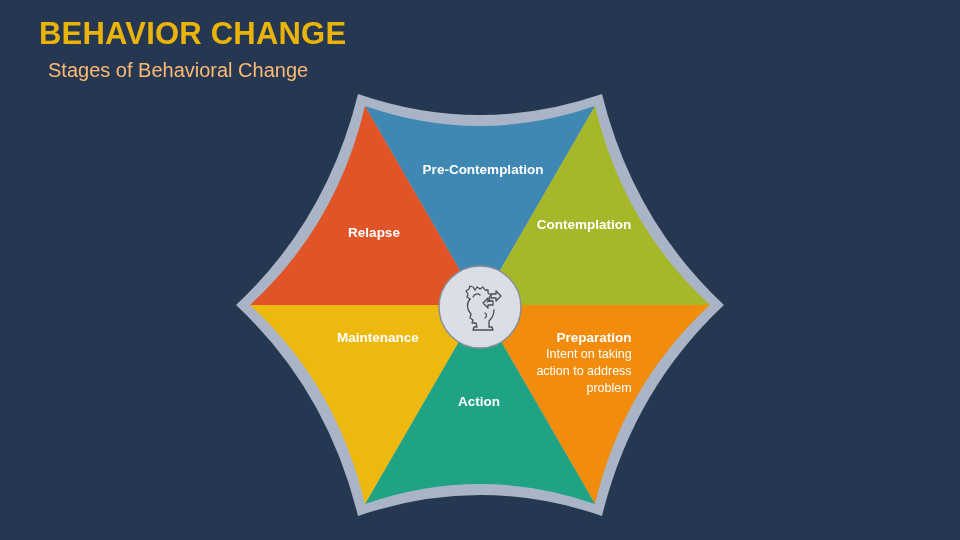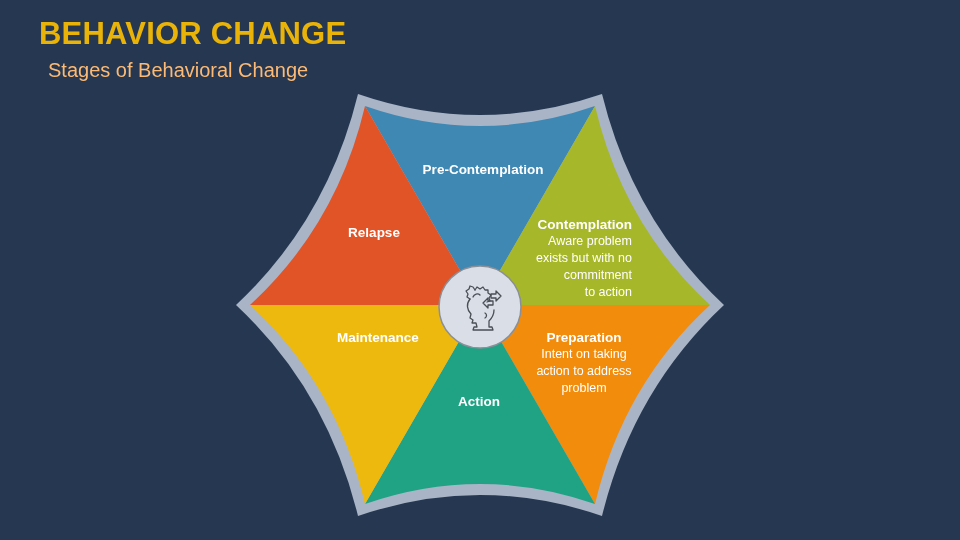--- a/index.html
+++ b/index.html
@@ -59,27 +59,23 @@
     <path d="M501,296 L496,291 L496,294 L491,294 L491,298 L496,298 L496,301 Z"></path>
   </g>
 </svg>
 
 <div class="label" style="left:483px; top:161px;">
   <span class="head">Pre-Contemplation</span>
 </div>
 
 <div class="label" style="left:584px; top:216px;text-align:right;">
   <span class="head">Contemplation</span>
-  <span class="desc">Aware problem
-exists but with no
-commitment
-to action</span>
 </div>
 
-<div class="label" style="left:584px; top:329px;">
+<div class="label" style="left:584px; top:329px;text-align:right;">
   <span class="head">Preparation</span>
   <span class="desc">Intent on taking
 action to address
 problem</span>
 </div>
 
 <div class="label" style="left:479px; top:393px;">
   <span class="head">Action</span>
 </div>
 

